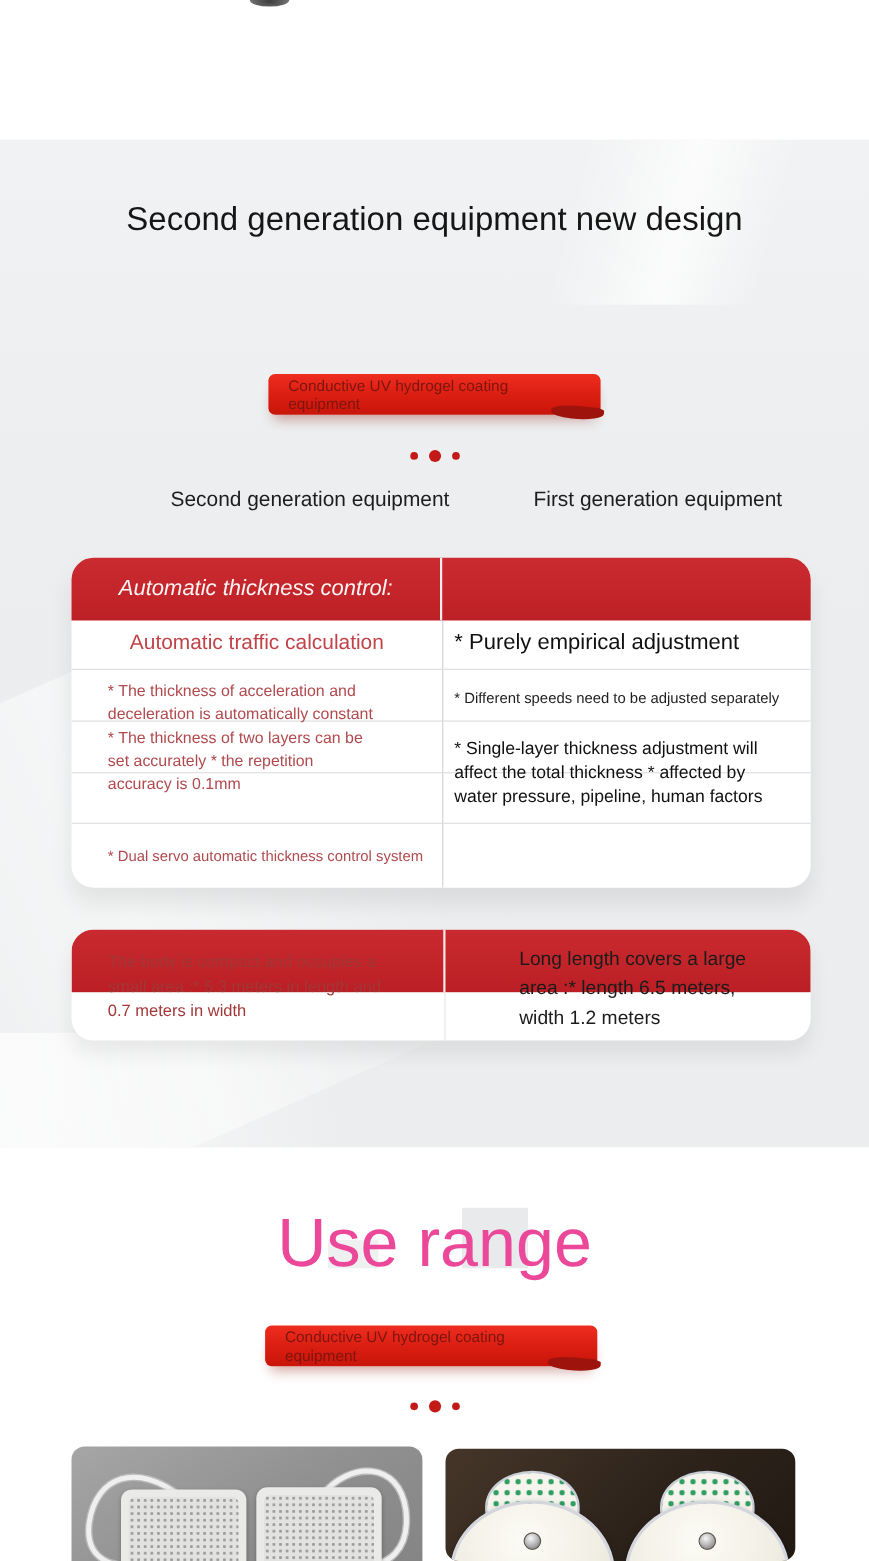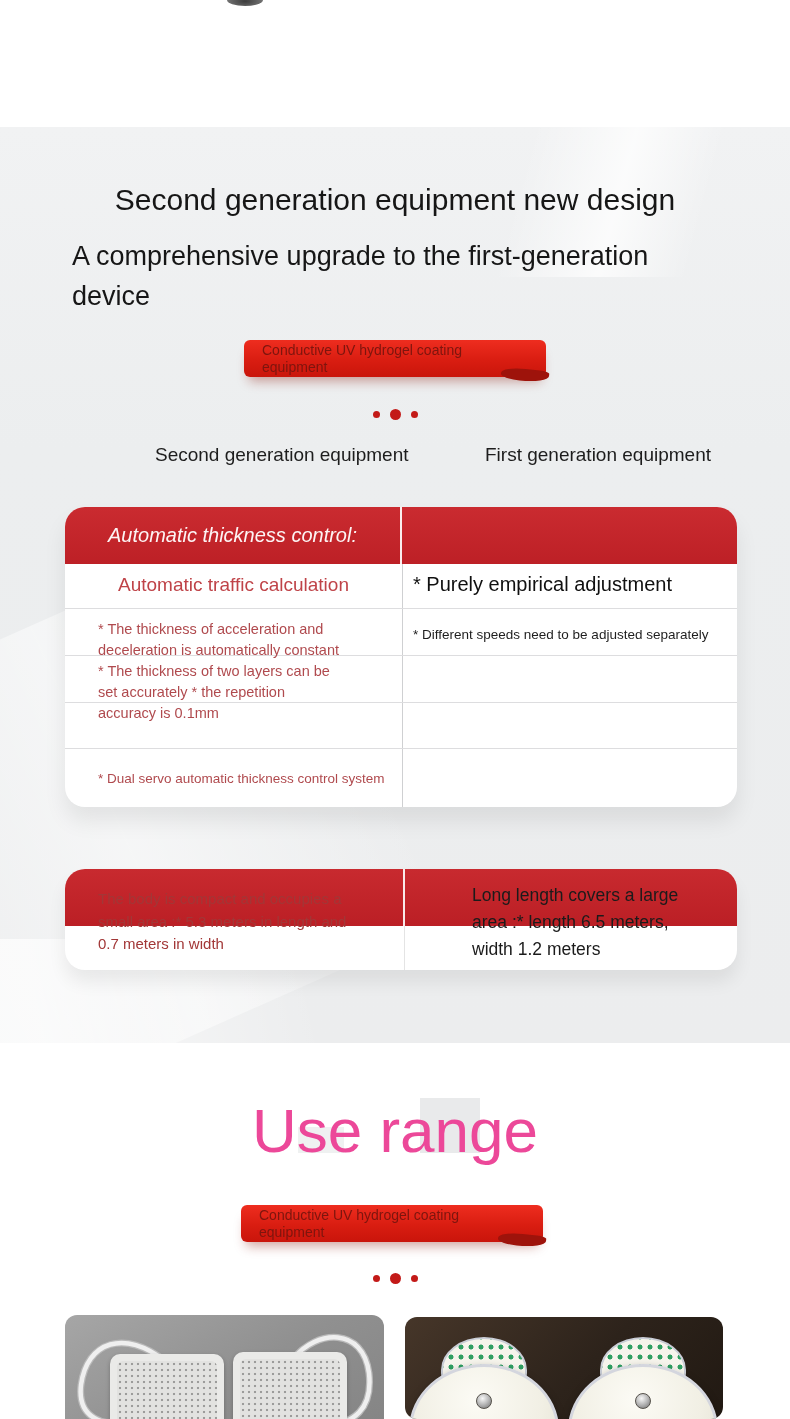--- a/index.html
+++ b/index.html
@@ -113,21 +113,20 @@
   }
   .cell-right-detail2 {
     position: absolute; top: 106px; left: 348px; width: 306px;
     font-size: 16px; line-height: 22px; color: #101010;
   }
   
   .size-banner {
     position: absolute; left: 65px; top: 845px; width: 672px; height: 101px;
     border-radius: 20px; overflow: hidden; background: #ffffff;
     box-shadow: 0 12px 18px rgba(0,0,0,.07);
-    margin-top: 24px;
   }
   .size-banner-red {
     position: absolute; left: 0; top: 0; width: 672px; height: 57px;
     background: linear-gradient(180deg, #c82a2f 0%, #bb1f25 100%);
   }
   .banner-div-top { position: absolute; left: 338px; top: 0; width: 2px; height: 57px; background: rgba(255,255,255,.9); }
   .banner-div-bottom { position: absolute; left: 339px; top: 57px; width: 1px; height: 44px; background: #e4e4e4; }
   .banner-left-text {
     position: absolute; left: 33px; top: 19px; width: 250px;
     font-size: 15px; line-height: 22.5px; color: #a23737;
@@ -200,21 +199,20 @@
 
   <div class="photo-fragment"></div>
 
   <div class="band-gray">
     <div class="streak1"></div>
     <div class="streak2"></div>
     <div class="streak3"></div>
   </div>
 
   <div class="hero-title">Second generation equipment new design</div>
-  <div class="hero-subtitle">A comprehensive upgrade to the first-generation device</div>
 
   <div class="ribbon ribbon-1">
     <div class="ribbon-fold"></div>
     <span class="ribbon-label">Conductive UV hydrogel coating equipment</span>
   </div>
 
   <div class="dots dots-1">
     <span class="dot dot-small"></span>
     <span class="dot dot-big"></span>
     <span class="dot dot-small"></span>
@@ -231,20 +229,21 @@
       <div class="v-divider"></div>
       <div class="h-line h-line-1"></div>
       <div class="h-line h-line-2"></div>
       <div class="h-line h-line-3"></div>
       <div class="h-line h-line-4"></div>
       <div class="cell-left-feature">Automatic traffic calculation</div>
       <div class="cell-left-detail">* The thickness of acceleration and deceleration is automatically constant * The thickness of two layers can be set accurately * the repetition accuracy is 0.1mm</div>
       <div class="cell-left-footnote">* Dual servo automatic thickness control system</div>
       <div class="cell-right-feature">* Purely empirical adjustment</div>
       <div class="cell-right-detail1">* Different speeds need to be adjusted separately</div>
+      <div class="cell-right-detail2">* Single-layer thickness adjustment will affect the total thickness * affected by water pressure, pipeline, human factors</div>
     </div>
   </div>
 
   <div class="size-banner">
     <div class="size-banner-red"></div>
     <div class="banner-div-top"></div>
     <div class="banner-div-bottom"></div>
     <div class="banner-left-text">The body is compact and occupies a small area :* 5.3 meters in length and 0.7 meters in width</div>
     <div class="banner-right-text">Long length covers a large area :* length 6.5 meters, width 1.2 meters</div>
   </div>

